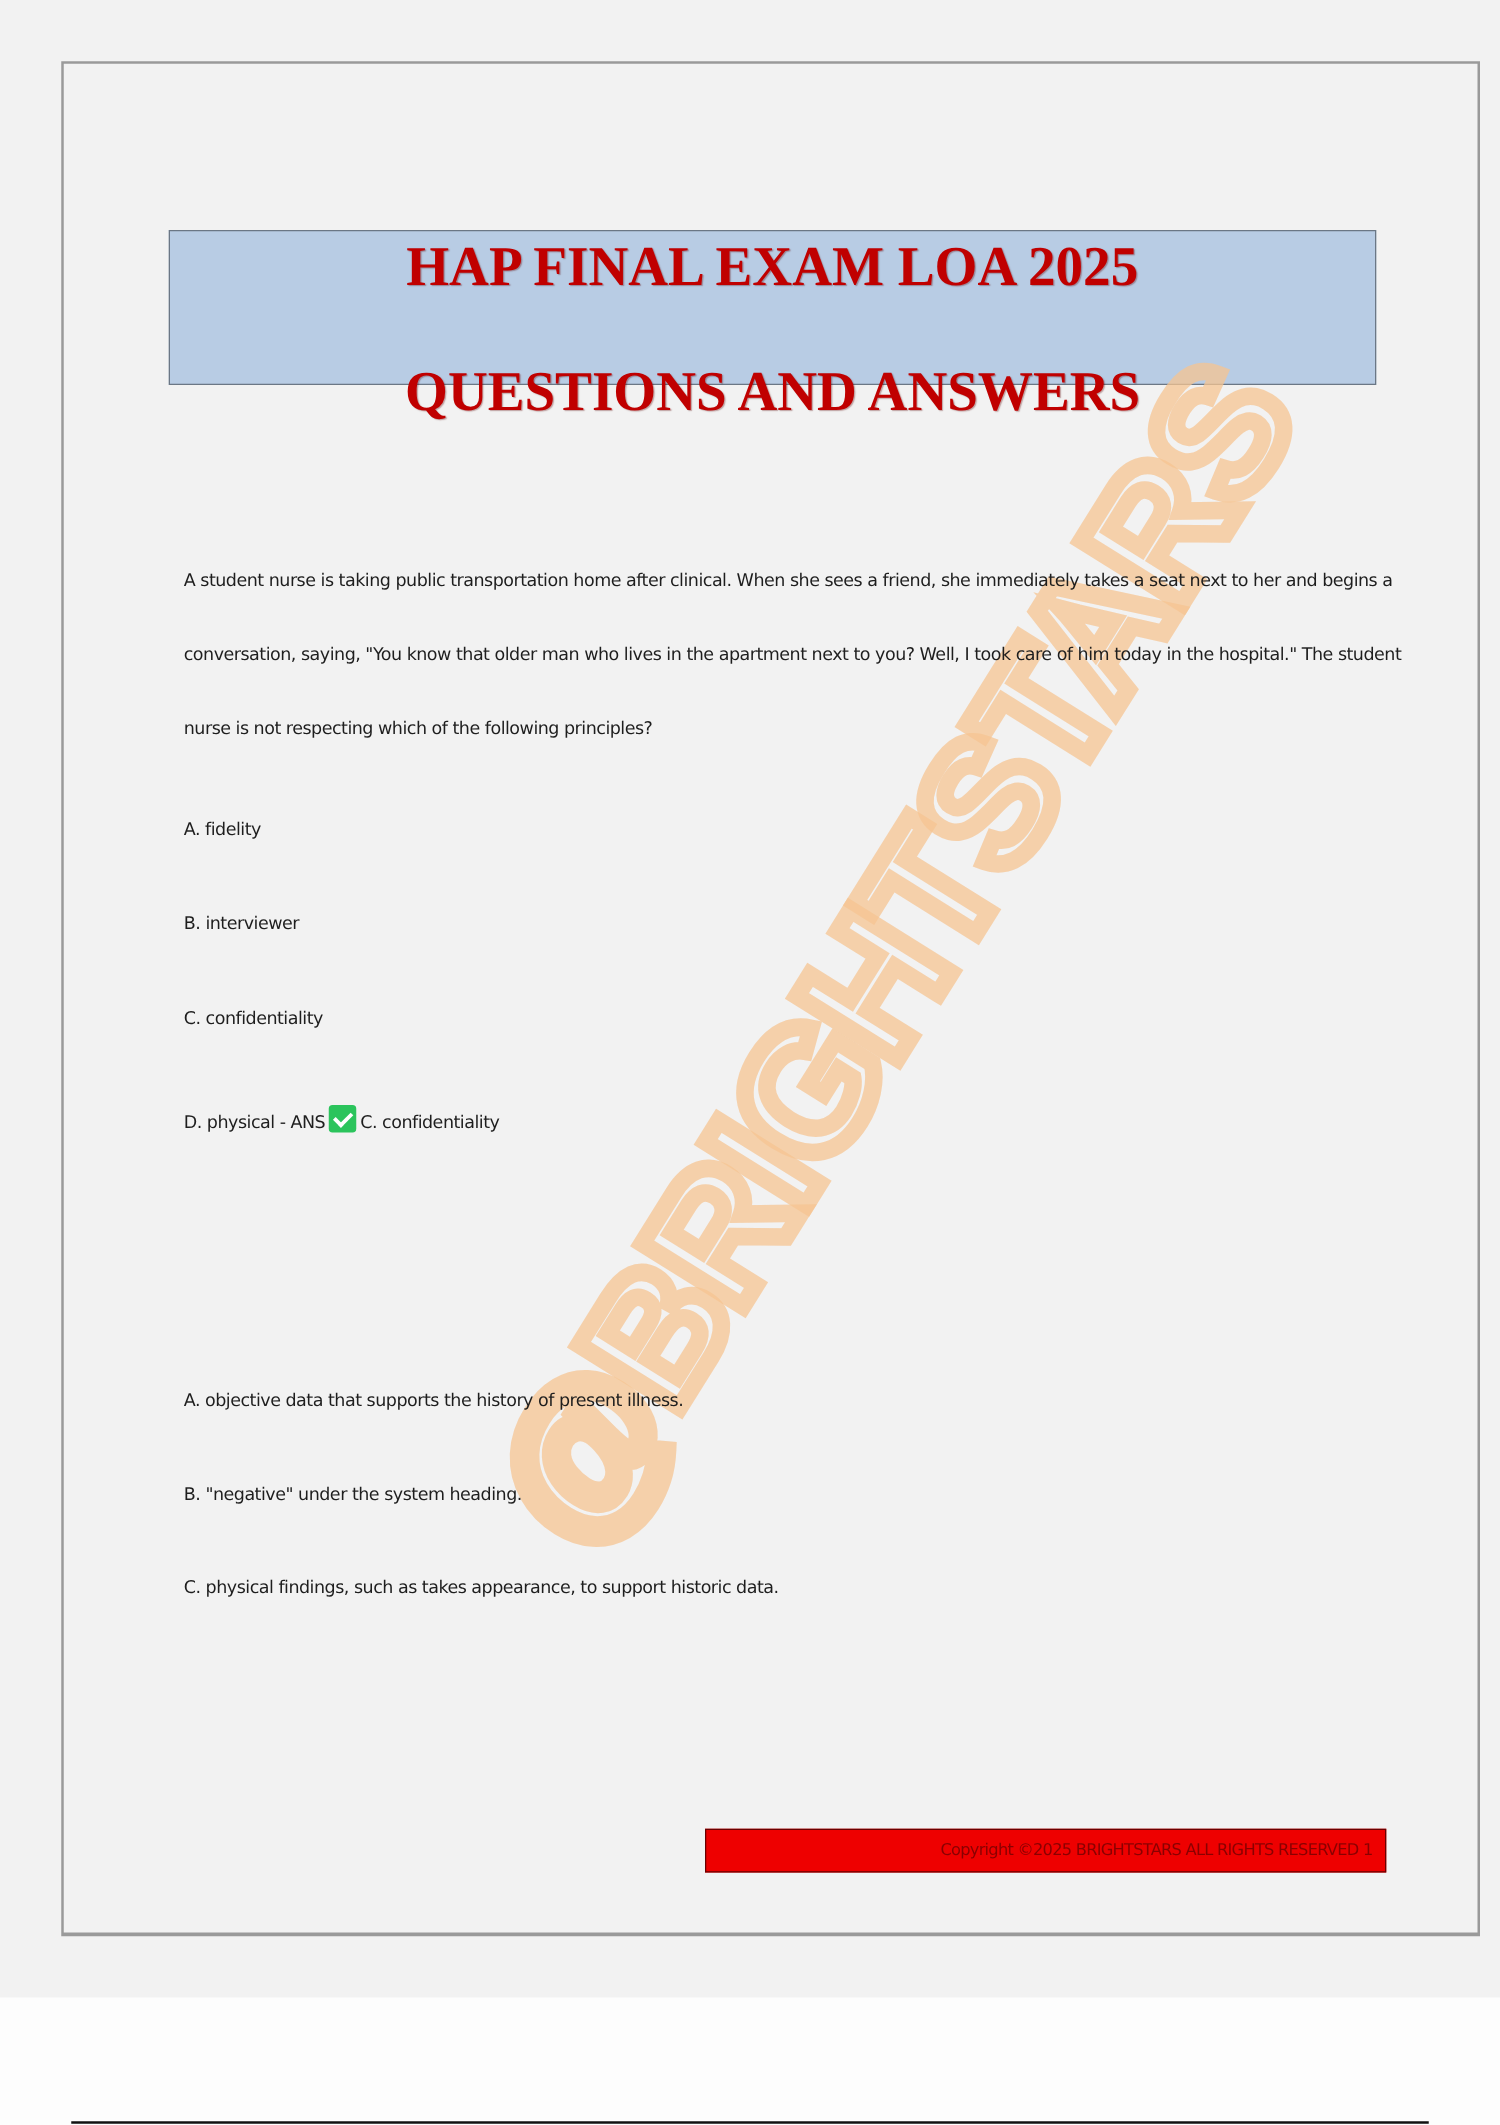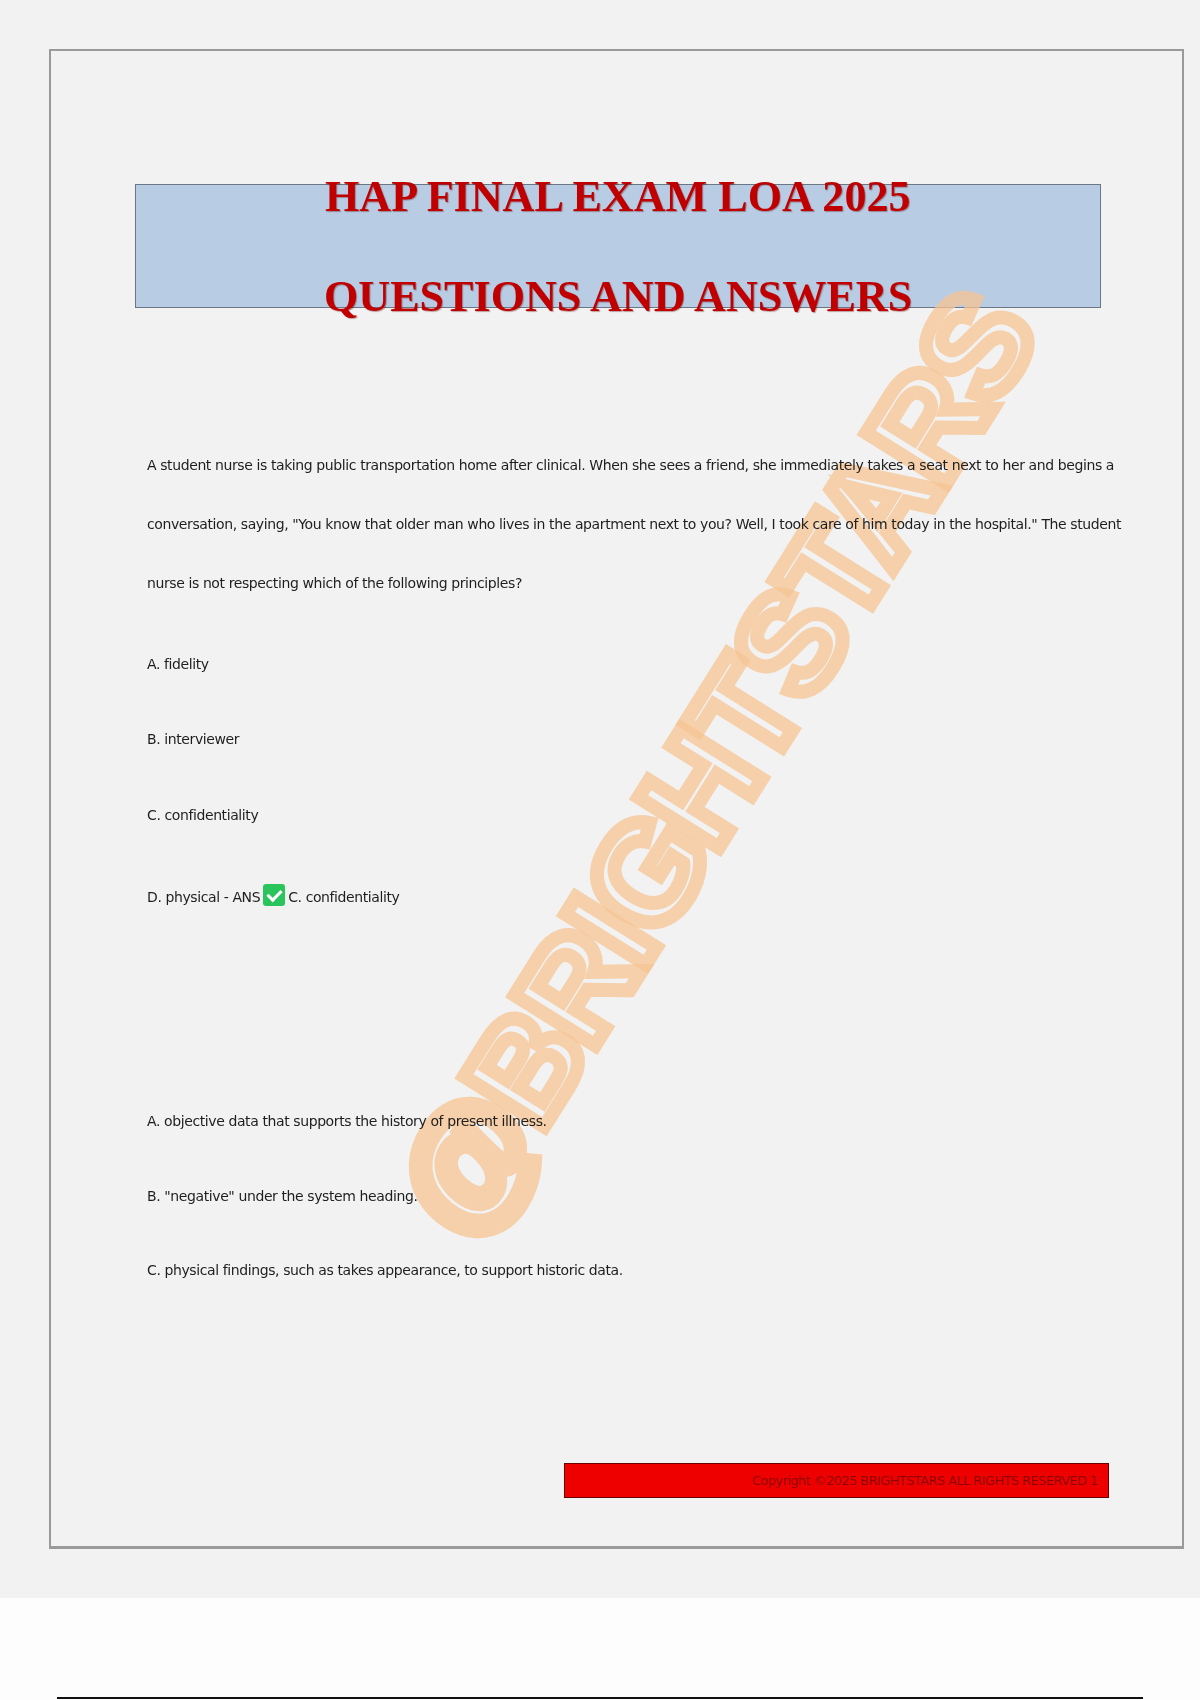--- a/index.html
+++ b/index.html
@@ -14,21 +14,21 @@
       position:absolute; left:57px; top:1697px; width:1086px; height:2px; background:#111;
     }
     .page {
       position:absolute; left:49px; top:49px; width:1135px; height:1500px;
       border:2px solid #9a9a9a; border-bottom-width:3px; box-sizing:border-box;
       background:#f2f2f2; overflow:hidden;
     }
     .title-box {
       position:absolute; left:84px; top:133px; width:966px; height:124px;
       background:#b8cce4; border:1.5px solid #6b7785; box-sizing:border-box;
-      display:flex; flex-direction:column; align-items:center; justify-content:center;gap:44px;
+      display:flex; flex-direction:column; align-items:center; justify-content:flex-start;gap:44px;
     }
     .title-line {
       font-family:"Liberation Serif", serif; font-weight:bold; color:#c00000;
       font-size:45px; line-height:56px; letter-spacing:0px; transform:scaleX(0.98);
       text-shadow:1px 1px 1px rgba(90,0,0,0.35);
     }
     .watermark {
       position:absolute; left:130px; top:640px; width:1060px; text-align:center;
       font-family:"Liberation Sans", sans-serif; font-size:138px; font-weight:bold;
       color:transparent; -webkit-text-stroke:14px rgba(246,196,146,0.75);

